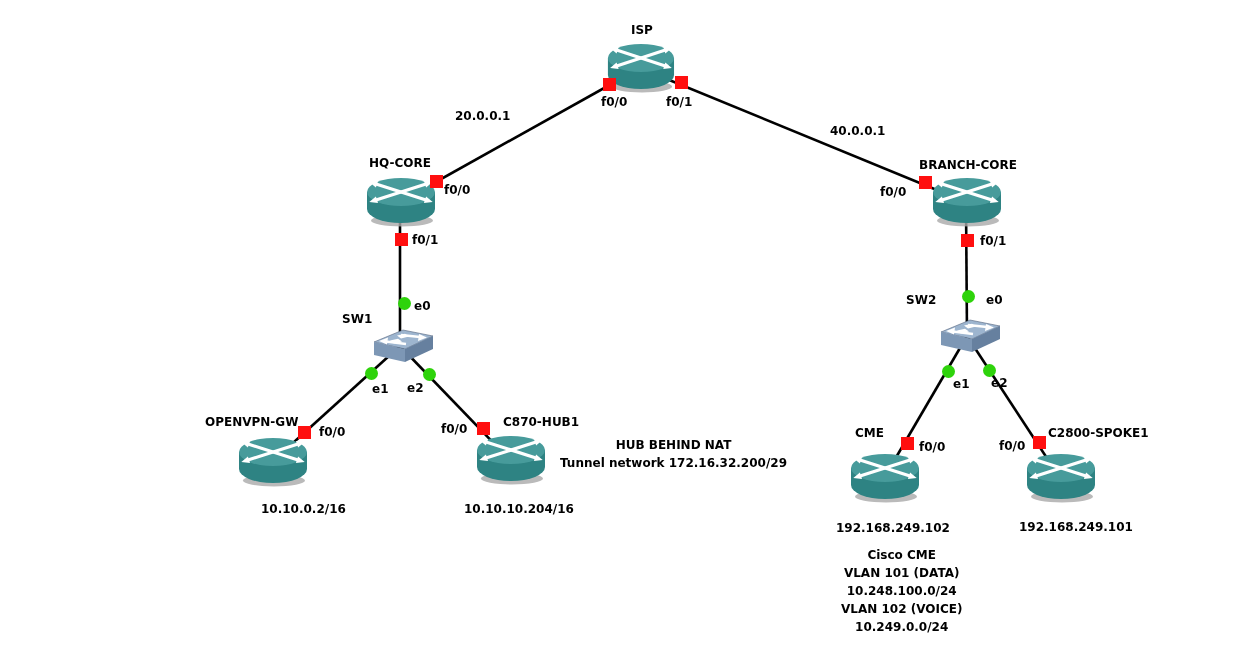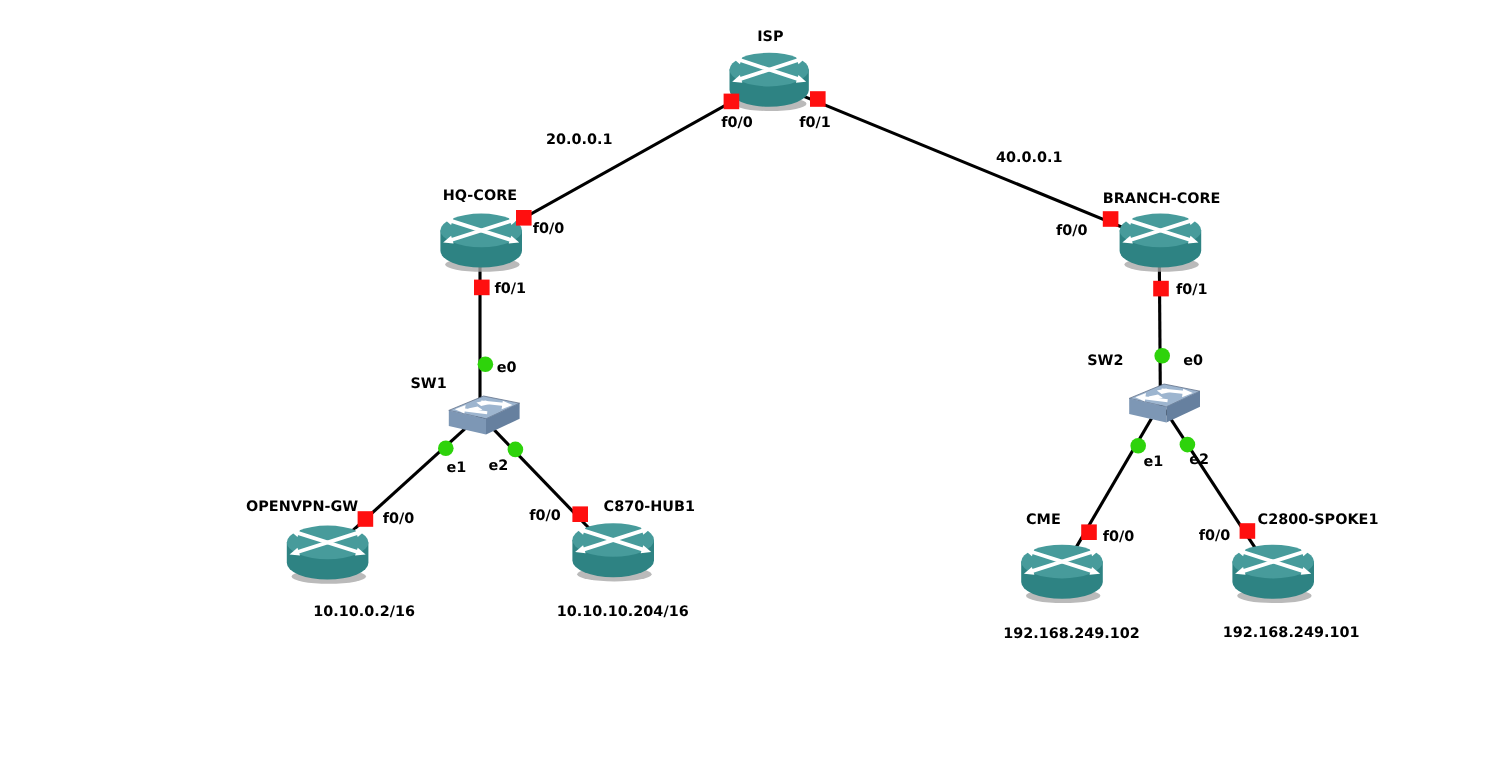--- a/index.html
+++ b/index.html
@@ -167,16 +167,23 @@
     <div class="plabel" style="left: 953px; top: 378px;">e1</div>
     <div class="marker square" style="left: 900.5px; top: 436.5px; background: rgb(255, 15, 15);"></div>
     <div class="plabel" style="left: 919px; top: 441px;">f0/0</div>
     <div class="marker dot" style="left: 982.5px; top: 363.5px; background: rgb(46, 211, 11);"></div>
     <div class="plabel" style="left: 991px; top: 377px;">e2</div>
     <div class="marker square" style="left: 1032.5px; top: 435.5px; background: rgb(255, 15, 15);"></div>
     <div class="plabel" style="left: 999px; top: 440px;">f0/0</div>
     <div class="ann" style="left: 455px; top: 107px;">20.0.0.1</div>
     <div class="ann" style="left: 830px; top: 109px; margin-top: 13px;">40.0.0.1</div>
     <div class="ann" style="left: 231px; top: 500px; margin-left: 30px;">10.10.0.2/16</div>
+    <div class="ann" style="left: 560px; top: 436px;">HUB BEHIND NAT
+Tunnel network 172.16.32.200/29</div>
     <div class="ann" style="left: 464px; top: 500px;">10.10.10.204/16</div>
     <div class="ann" style="left: 836px; top: 519px;">192.168.249.102</div>
     <div class="ann" style="left: 1019px; top: 518px;">192.168.249.101</div>
+    <div class="ann" style="left: 841px; top: 546px;">Cisco CME
+VLAN 101 (DATA)
+10.248.100.0/24
+VLAN 102 (VOICE)
+10.249.0.0/24</div>
   </div>
 
 </body></html>

